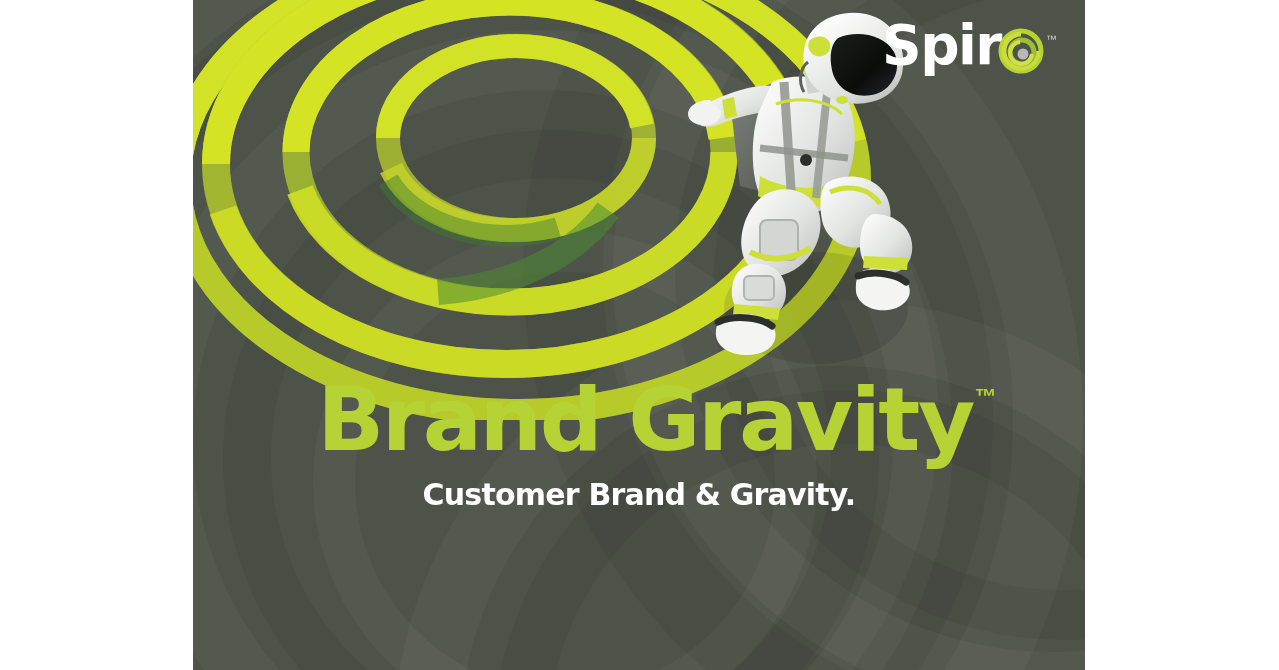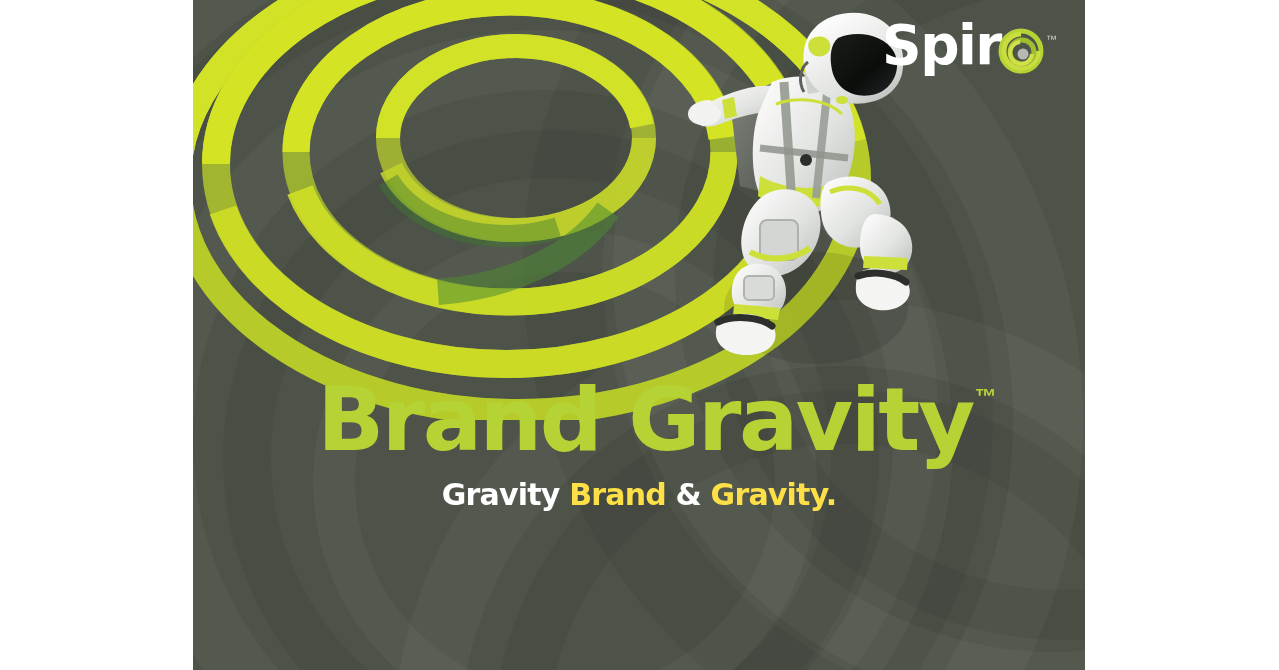--- a/index.html
+++ b/index.html
@@ -149,21 +149,21 @@
   #tagline {
     margin-top: 12px;
     font-size: 30px;
     font-weight: bold;
     letter-spacing: -0.8px;
     line-height: 34px;
     font-family: "DejaVu Sans", sans-serif;
     white-space: nowrap;
   }
   .tag-white { color: #ffffff; }
-  .tag-green { color: #fde047; }
+  .tag-green { color: #ffffff; }
 </style>
 </head>
 <body>
 
 <div id="poster-frame">
 
   <div id="artwork">
 
     <div class="bg-tex">
       <div class="swirl" style="left:-230px; top:-140px; width:980px; height:980px; border-width:70px;"></div>
@@ -318,21 +318,21 @@
       </span>
       <span id="logo-tm">™</span>
     </div>
 
     <div id="headline-block">
       <div id="headline-2-row">
         <span id="headline-2">Brand Gravity</span>
         <span id="headline-tm">™</span>
       </div>
       <div id="tagline">
-        <span class="tag-white">Gravity </span><span class="tag-green">Brand</span><span class="tag-white"> &amp; </span><span class="tag-green">Gravity.</span>
+        <span class="tag-white">Customer </span><span class="tag-green">Brand</span><span class="tag-white"> &amp; </span><span class="tag-green">Gravity.</span>
       </div>
     </div>
 
   </div>
 
   <div style="position:absolute;left:0;top:0;width:193px;height:670px;background:#ffffff;"></div>
   <div style="position:absolute;left:1085px;top:0;width:194px;height:670px;background:#ffffff;"></div>
 
 </div>
 

